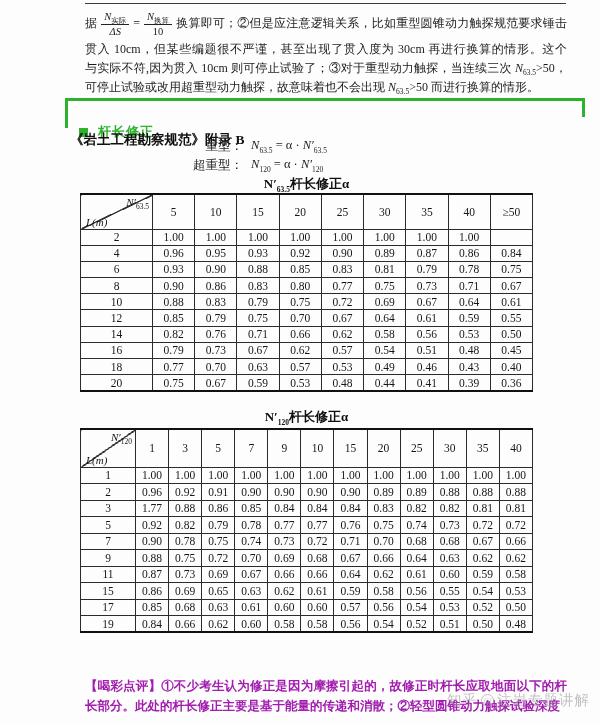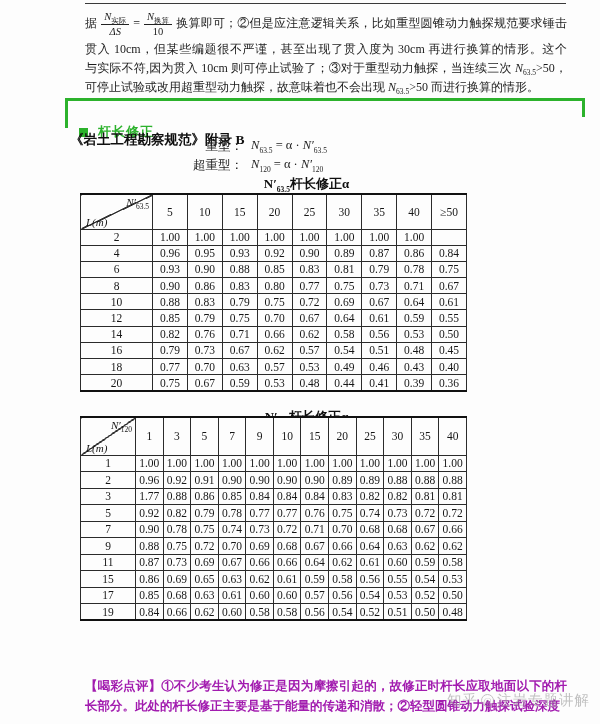--- a/index.html
+++ b/index.html
@@ -38,22 +38,22 @@
               grid-template-columns:auto auto; justify-content:center; column-gap:8px;
               font-size:12.5px; row-gap:2px; }
   .flabel { justify-self:end; }
   .fexpr  { justify-self:start; }
 
   
   .tbl-title { position:absolute; left:80px; width:453px; text-align:center;
                font-weight:bold; font-size:13px; color:#0f0f0f; }
   .tt1 { top:175px; } .tt2 { top:408px; }
   table { position:absolute; left:80px; border-collapse:collapse; table-layout:fixed;
-          width:387px; font-size:11.5px; color:#161616; background:#fdfdfd; }
-  .t1 { top:193px; } .t2 { top:416px;border-radius:16px; }
+          width:453px; font-size:11.5px; color:#161616; background:#fdfdfd; }
+  .t1 { top:193px; } .t2 { top:428px;border-radius:16px; }
   th,td { border:1px solid var(--line); text-align:center; padding:0; font-weight:normal; }
   table { border-top:2.5px solid #111; border-bottom:2.5px solid #111; }
   .t1 thead th { height:35px; } .t1 tbody td { height:16.2px; }
   .t2 thead th { height:38px; } .t2 tbody td { height:16.5px; }
   th.corner { position:relative;
     background-image:linear-gradient(to bottom right, transparent calc(50% - 0.8px),
       #333 calc(50% - 0.8px), #333 calc(50% + 0.8px), transparent calc(50% + 0.8px)); }
   .c-top { position:absolute; top:1px; right:3px; font-size:11px; }
   .c-bot { position:absolute; bottom:1px; left:5px; font-size:11px; font-style:italic; }
 

